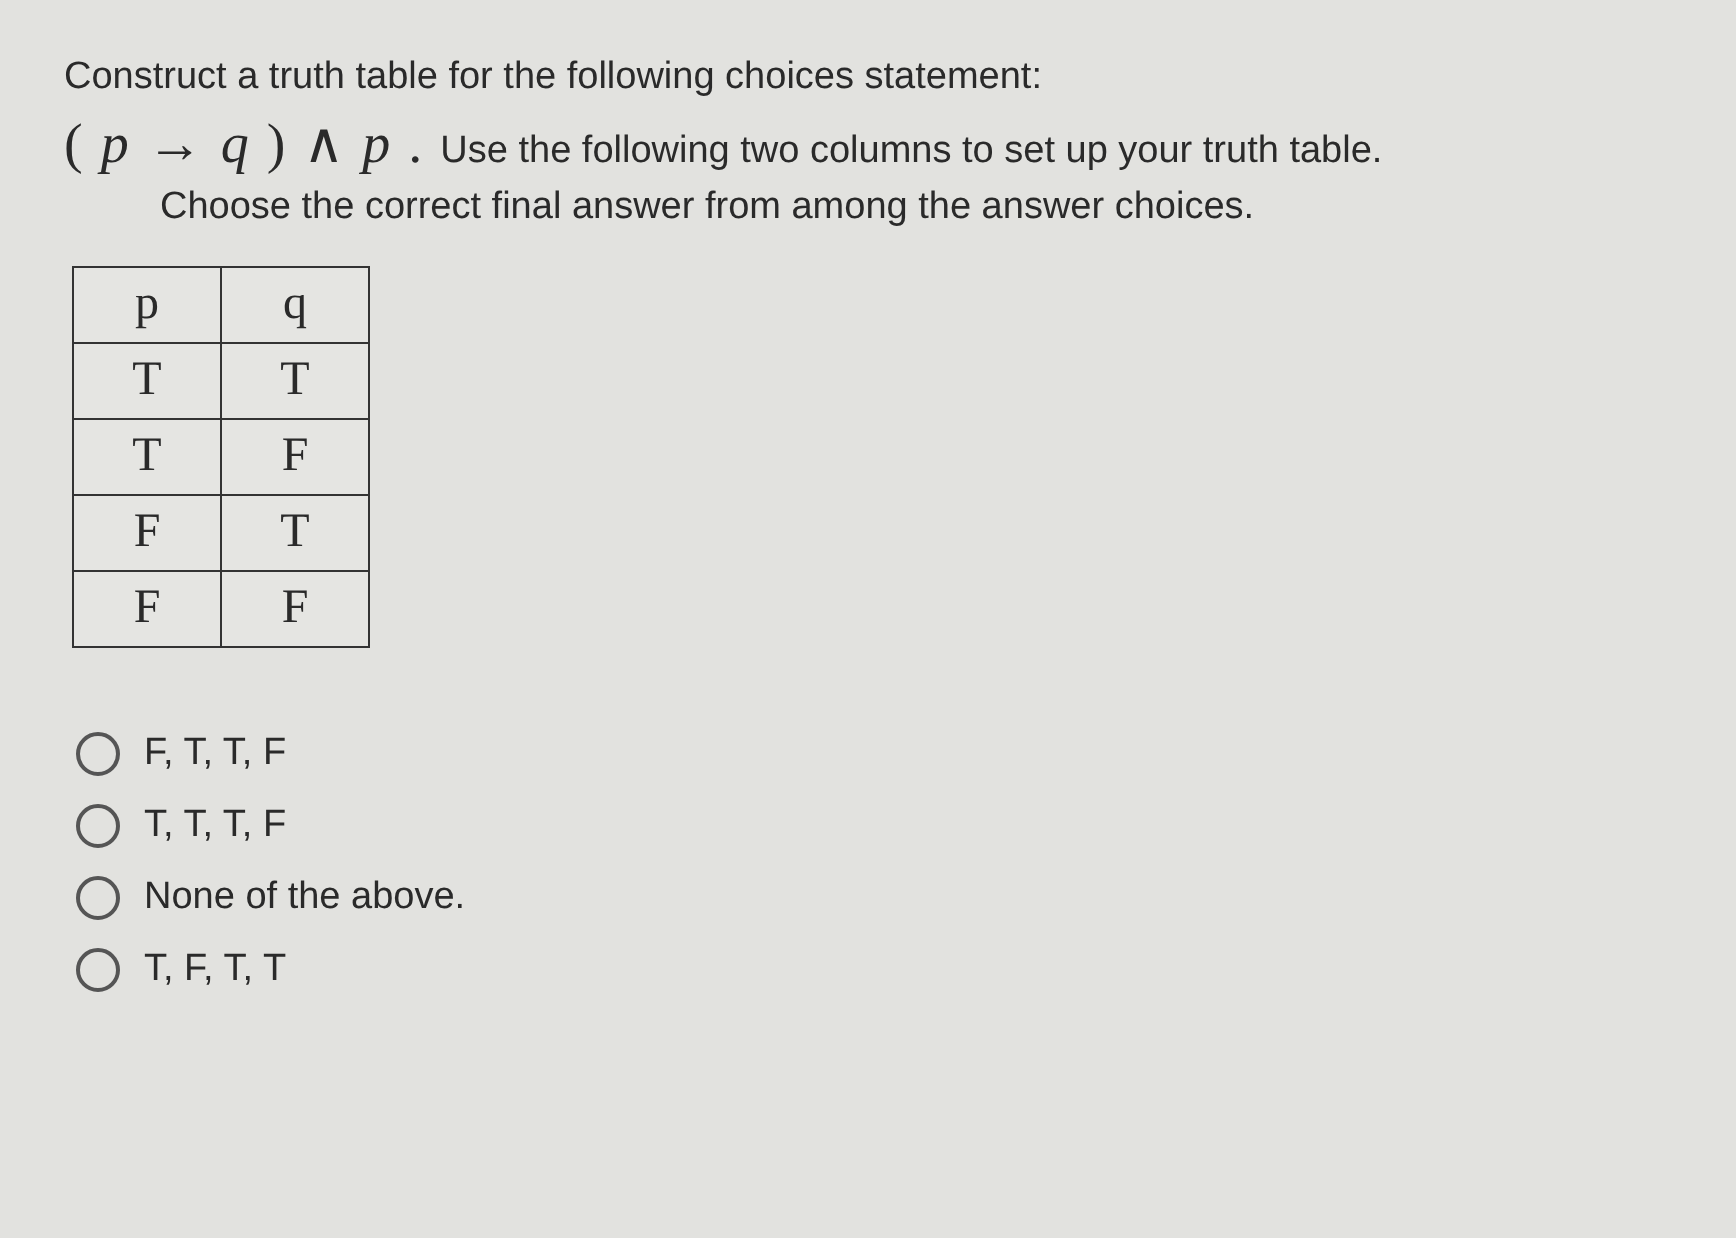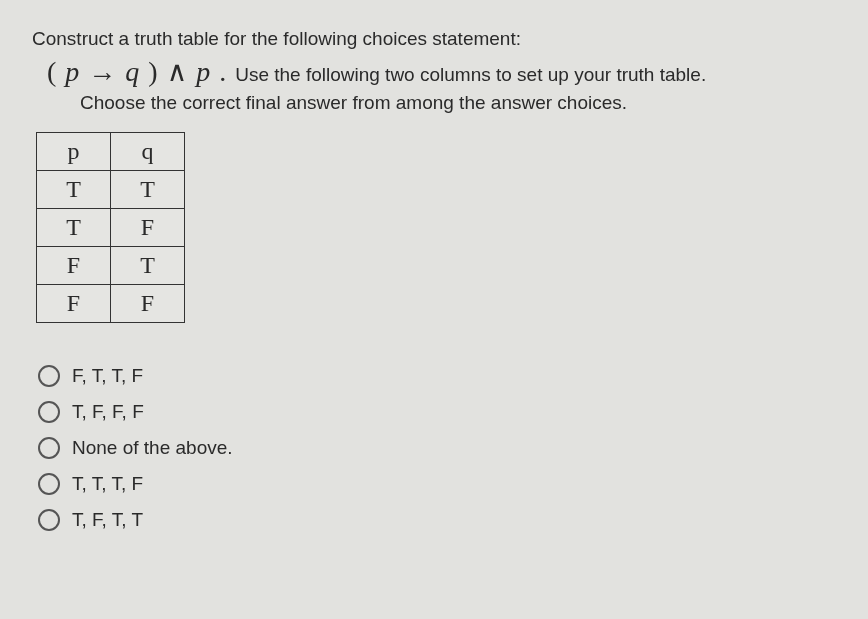--- a/index.html
+++ b/index.html
@@ -18,21 +18,21 @@
     }
     .formula {
       font-family: "Times New Roman", serif;
       font-size: 28px;
       font-style: italic;
       letter-spacing: 1px;
     }
     .formula .op {
       font-style: normal;
     }
-    .formula-line { margin: 2px 0 4px 15px; }
+    .formula-line { margin: 2px 0 4px 0; }
     .after-formula {
       font-size: 19px;
       font-family: Arial, sans-serif;
       font-style: normal;
     }
     .sub-text {
       font-size: 19px;
       margin-top: 2px;
       margin-left: 48px;
     }
@@ -120,27 +120,23 @@
 </tbody>
   </table>
 
 <div class="choices">
   <div class="choice">
     <span class="radio"></span>
     <span>F, T, T, F</span>
   </div>
   <div class="choice">
     <span class="radio"></span>
-    <span>T, F, F, F</span>
+    <span>T, T, T, F</span>
   </div>
   <div class="choice">
     <span class="radio"></span>
     <span>None of the above.</span>
-  </div>
-  <div class="choice">
-    <span class="radio"></span>
-    <span>T, T, T, F</span>
   </div>
   <div class="choice">
     <span class="radio"></span>
     <span>T, F, T, T</span>
   </div>
 </div>
 
 </body></html>

